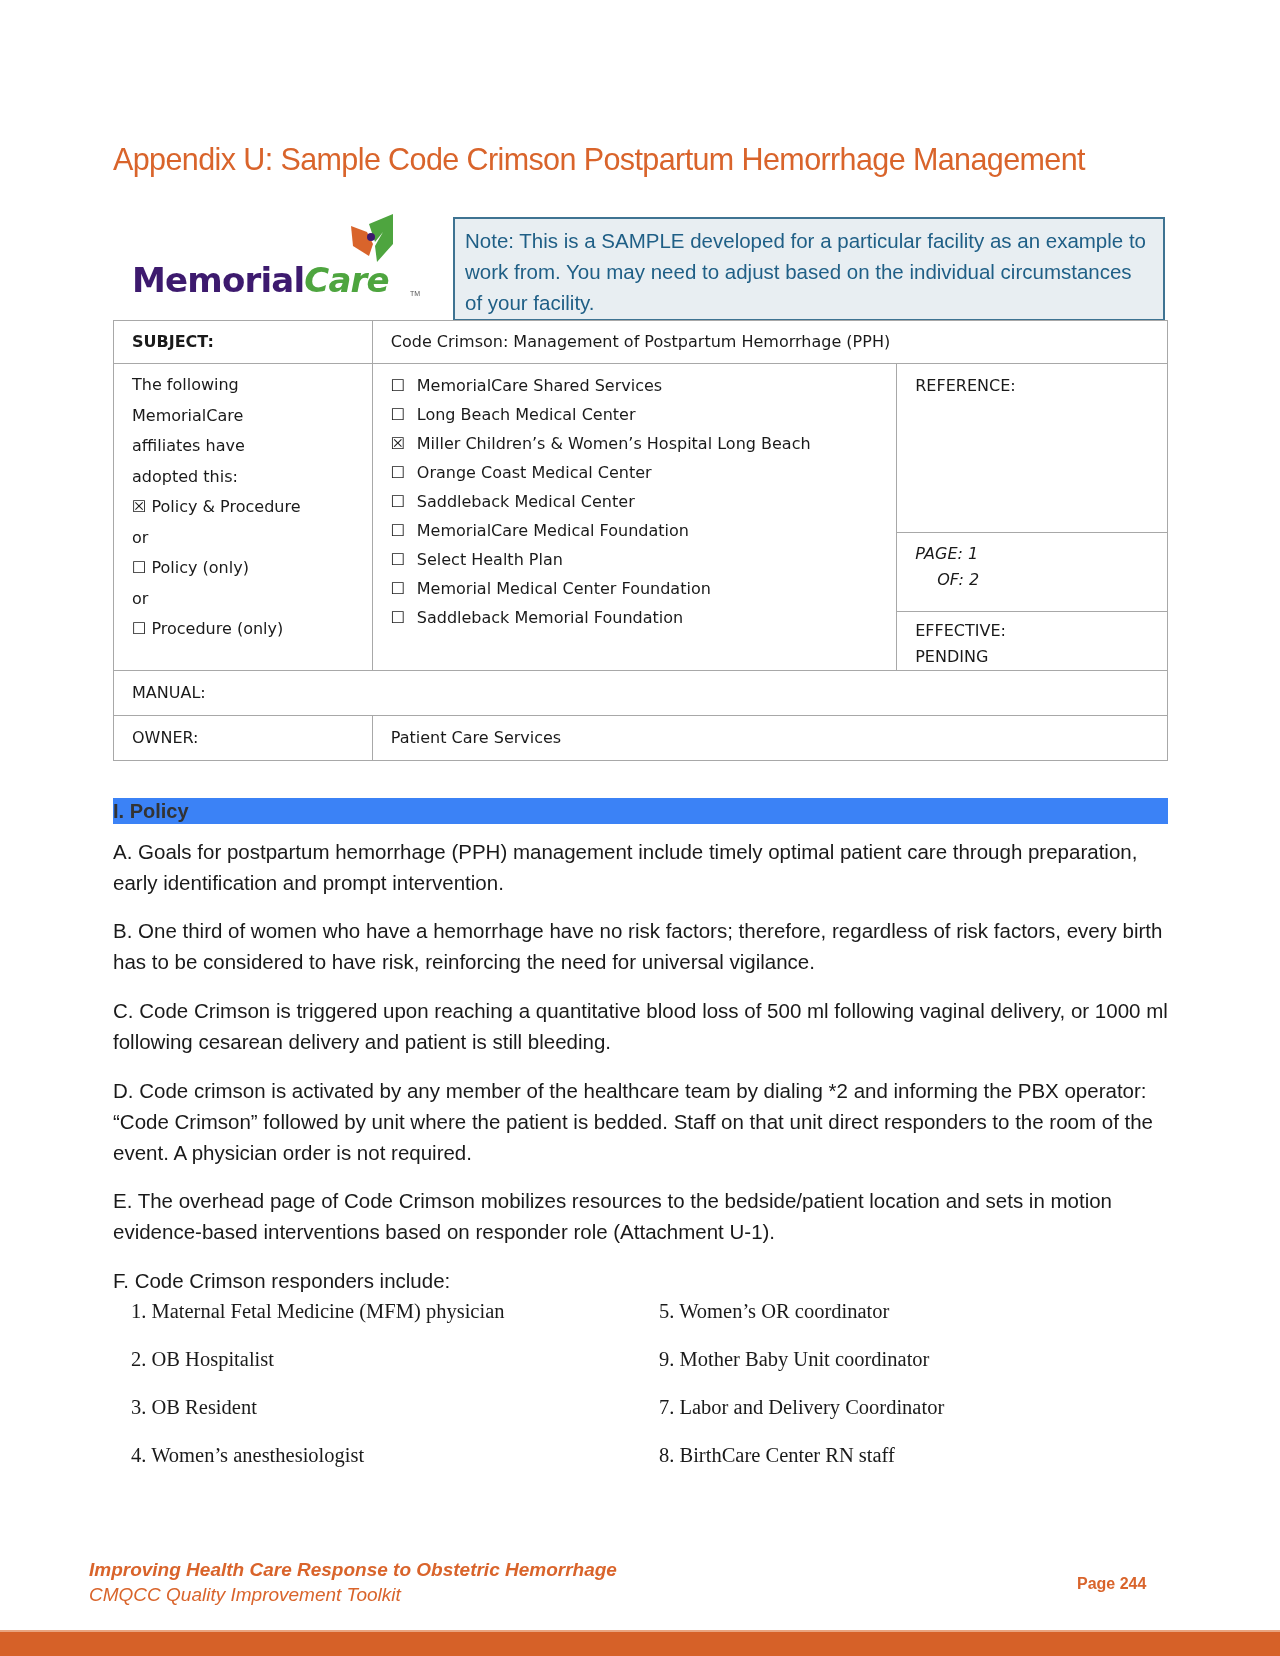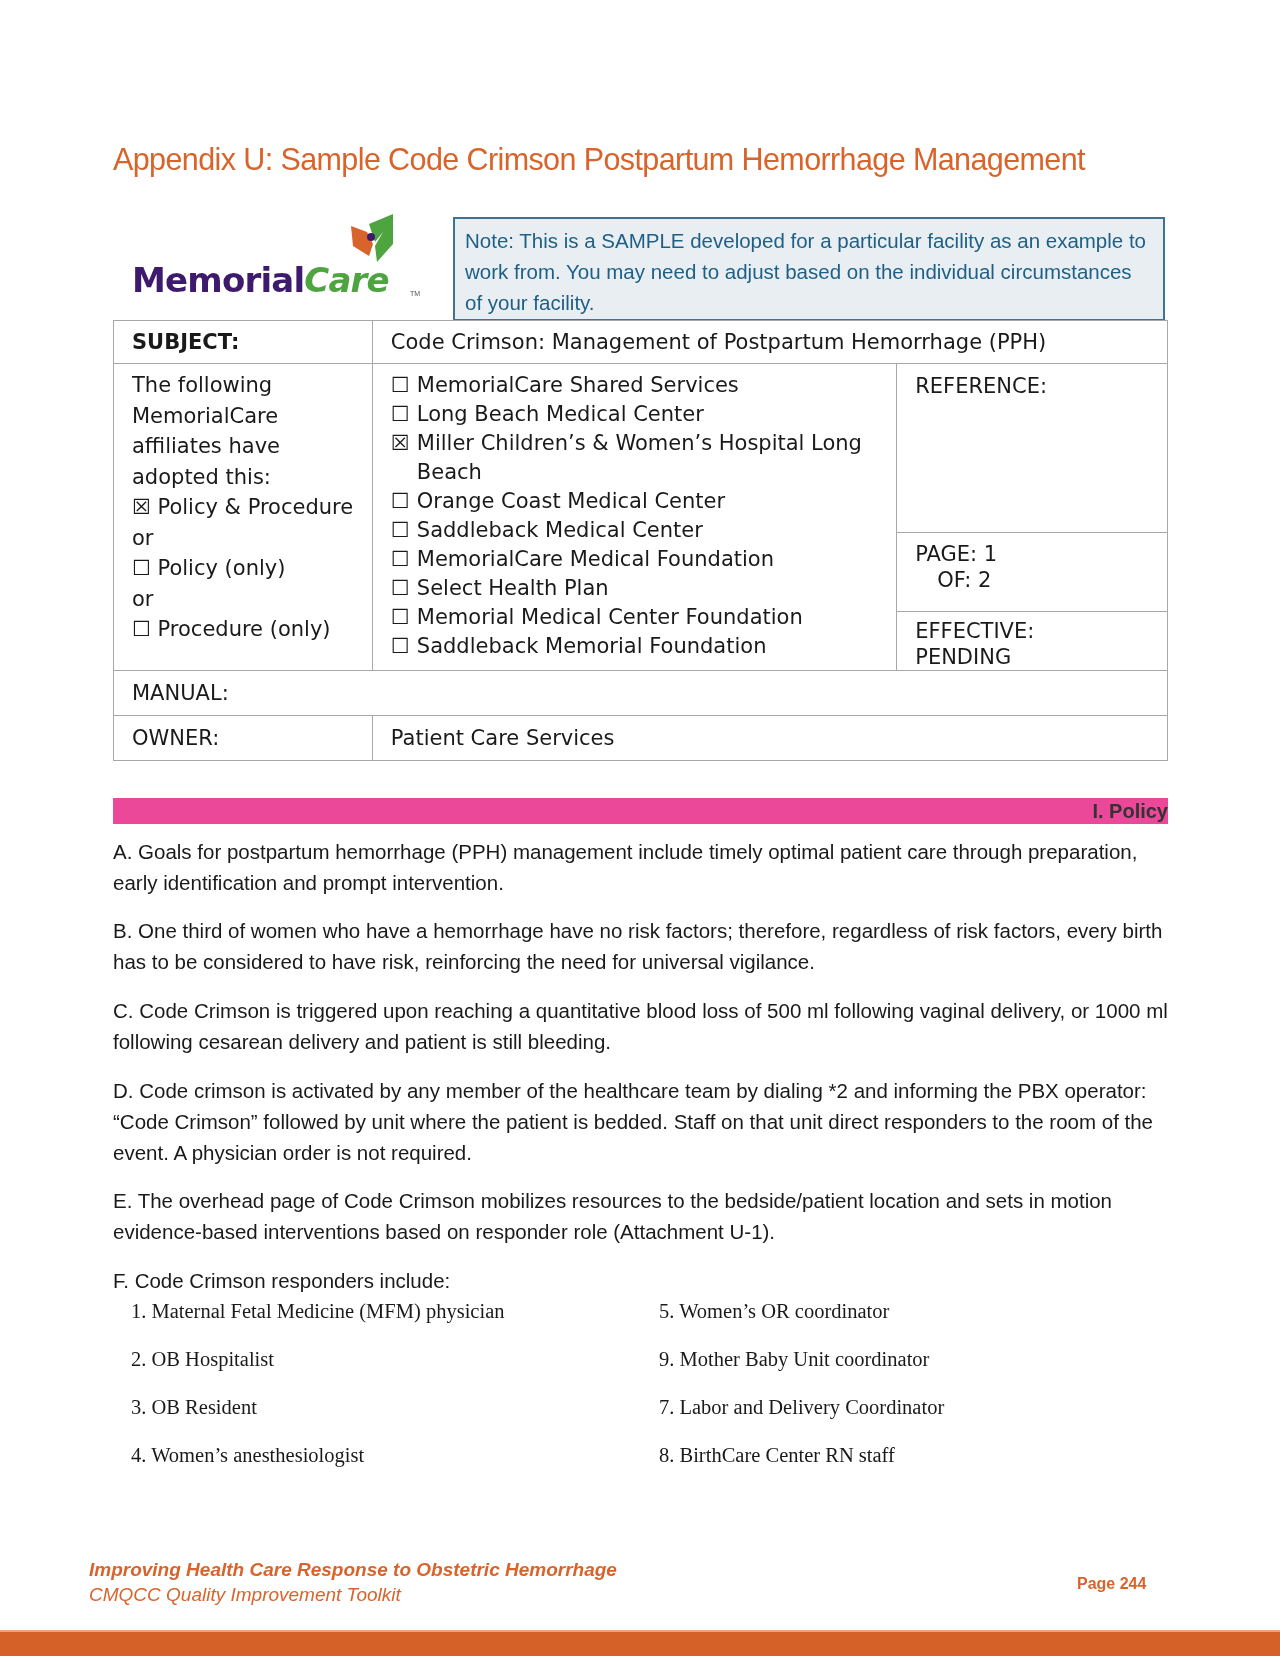--- a/index.html
+++ b/index.html
@@ -18,36 +18,36 @@
   .logo-text .c { color: #4ea53f; font-style: italic; }
   .logo-tm { position: absolute; left: 280px; top: 80px; font-size: 7px; color: #555; }
   .logo-mark { position: absolute; left: 217px; top: 0px; width: 50px; height: 56px; }
   .note {
     position: absolute; left: 453px; top: 217px; width: 712px; height: 104px;
     box-sizing: border-box; border: 2px solid #3e7392; background: #e8eef2;
     padding: 6px 10px; font-family: "Liberation Sans", sans-serif; font-size: 20.5px; line-height: 31px; color: #1f5f86;
   }
   table.hdr {
     position: absolute; left: 113px; top: 320px; width: 1055px; border-collapse: collapse;
-    font-family: "DejaVu Sans", sans-serif; font-size: 21px; color: #1a1a1a;
+    font-family: "DejaVu Sans", sans-serif; font-size: 16px; color: #1a1a1a;
   }
   table.hdr td { border: 1.5px solid #a8a8a8; vertical-align: top; padding: 0 0 0 18px; }
   .subj-lbl { font-weight: bold; height: 42px; line-height: 42px; }
   .subj-val { height: 42px; line-height: 42px; }
   .left-col { line-height: 30.5px; padding-top: 6px !important; }
   .aff-list { line-height: 29px; padding-top: 7px !important; }
   .aff-item { display: flex; }
   .aff-item .box { width: 26px; flex: 0 0 26px; }
   .ref-cell { height: 160px; line-height: 28px; padding-top: 8px !important; }
-  .page-cell { height: 70px; line-height: 26px; padding-top: 8px !important; }
+  .page-cell { height: 70px; line-height: 26px; padding-top: 8px !important; font-style: italic; }
   .eff-cell { line-height: 26px; padding-top: 6px !important; }
   .manual-cell, .owner-lbl, .owner-val { height: 44px; line-height: 44px; }
   .section-h {
-    position: absolute; left: 113px; top: 798px; width: 1055px; height: 26px; background: #ec4899;
-    font-family: "Liberation Sans", sans-serif; font-weight: bold; font-size: 20px; line-height: 26px; color: #333; text-align: right;
+    position: absolute; left: 113px; top: 798px; width: 1055px; height: 26px; background: #3b82f6;
+    font-family: "Liberation Sans", sans-serif; font-weight: bold; font-size: 20px; line-height: 26px; color: #333;
   }
   .body-text {
     position: absolute; left: 113px; width: 1060px;
     font-family: "Liberation Sans", sans-serif; font-size: 20.5px; line-height: 31px; color: #1a1a1a;
   }
   .resp { position: absolute; font-family: Liberation Serif, serif; font-size: 20.5px; color: #1a1a1a; white-space: nowrap; }
   .footer-l { position: absolute; left: 89px; top: 1557px; font-family: "Liberation Sans", sans-serif; font-style: italic; color: #d9642b; font-size: 19px; line-height: 25px; }
   .footer-l .b { font-weight: bold; }
   .footer-r { position: absolute; left: 1077px; top: 1575px; font-family: "Liberation Sans", sans-serif; font-weight: bold; color: #d9642b; font-size: 16px; }
   .bottom-bar { position: absolute; left: 0; top: 1630px; width: 1280px; height: 26px; background: #d66128; border-top: 2px solid #e9a47f; }

